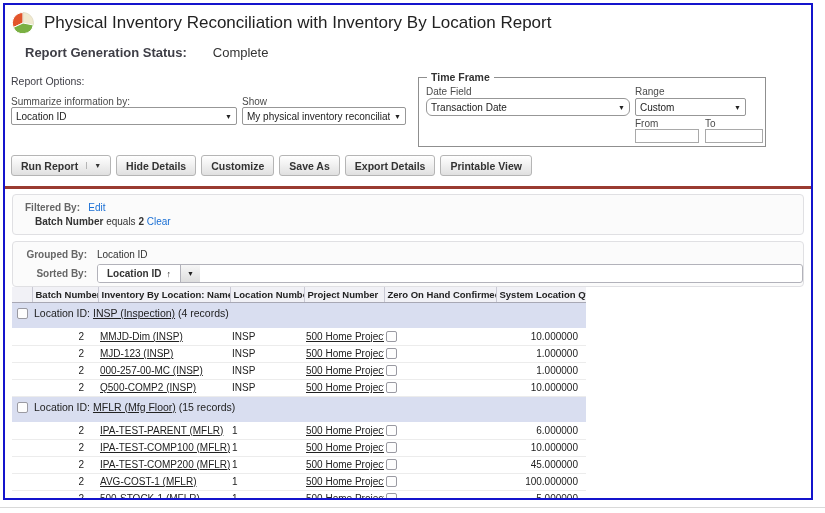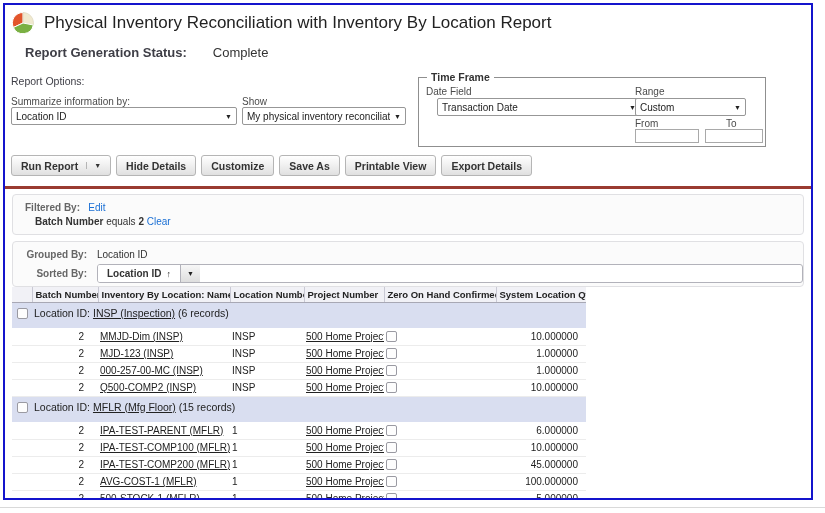--- a/index.html
+++ b/index.html
@@ -27,21 +27,21 @@
 
   
   .tf { position:absolute; left:413px; top:72px; width:348px; height:70px;
         border:1px solid #8f8f8f; background:#fff; }
   .tf .legend { position:absolute; left:8px; top:-7px; background:#fff; padding:0 4px;
                 font-size:10.5px; font-weight:bold; color:#333; }
   .tf .fld-label { position:static; }
   .tf-date-lbl { position:absolute !important; left:7px; top:8px; }
   .tf-range-lbl { position:absolute !important; left:216px; top:8px; }
   .tf-from-lbl { position:absolute !important; left:216px; top:40px; }
-  .tf-to-lbl { position:absolute !important; left:286px; top:40px;margin-left:21px; }
+  .tf-to-lbl { position:absolute !important; left:286px; top:40px; }
   .tf .select { top:20px; }
   .tinput { position:absolute; top:51px; width:64px; height:14px; border:1px solid #a9a9a9;
             font-size:10px; padding:0 2px; }
 
   
   .toolbar { position:absolute; left:6px; top:150px; display:flex; gap:5px; }
   .btn { height:21px; display:inline-flex; align-items:center; padding:0 9px;
          background:linear-gradient(#ffffff,#e0e0e0); border:1px solid #b5b5b5;
          border-radius:3px; font-size:10.5px; font-weight:bold; color:#333; cursor:pointer;
          font-family:inherit; }
@@ -119,21 +119,21 @@
 
     <div class="fld-label" style="left:237px; top:91px;">Show</div>
     <div class="select" style="left:237px; top:102px; width:164px;">
       <span class="txt">My physical inventory reconciliation</span>
       <span class="caret">▼</span>
     </div>
 
     <div class="tf">
       <span class="legend">Time Frame</span>
       <span class="fld-label tf-date-lbl">Date Field</span>
-      <div class="select" style="left:18px; width:204px;">
+      <div class="select" style="left:7px; width:204px;border-radius:6px;">
         <span class="txt">Transaction Date</span>
         <span class="caret">▼</span>
       </div>
       <span class="fld-label tf-range-lbl">Range</span>
       <div class="select" style="left:216px; width:111px;">
         <span class="txt">Custom</span>
         <span class="caret">▼</span>
       </div>
       <span class="fld-label tf-from-lbl">From</span>
       <span class="fld-label tf-to-lbl">To</span>
@@ -142,22 +142,22 @@
     </div>
 
     <div class="toolbar">
       <button class="btn">
         <span>Run Report</span>
         <span class="split">▼</span>
       </button>
       <button class="btn">Hide Details</button>
       <button class="btn">Customize</button>
       <button class="btn">Save As</button>
+      <button class="btn">Export Details</button>
       <button class="btn">Printable View</button>
-      <button class="btn">Export Details</button>
     </div>
 
     <div class="divider"></div>
 
     <div class="panel panel-filter">
       <div>
         <span class="mini-lbl">Filtered By:</span>
         &nbsp;&nbsp;<a class="blue">Edit</a>
       </div>
       <div class="filter-line2">
@@ -204,21 +204,21 @@
           <th class="h-qty">System Location Qty</th>
         </tr>
       </thead>
       <tbody>
 
         <tr class="band">
           <td class="cb-cell"><span class="cbx"></span></td>
           <td colspan="6">
             <span>Location ID:</span>
             <a class="dark">INSP (Inspection)</a>
-            <span>(6 records)</span>
+            <span>(4 records)</span>
           </td>
         </tr>
         <tr>
           <td></td>
           <td class="batch">2</td>
           <td><a class="dark">MMJD-Dim (INSP)</a></td>
           <td>INSP</td>
           <td><a class="dark">500 Home Project</a></td>
           <td><span class="cbx"></span></td>
           <td class="qty">10.000000</td>

